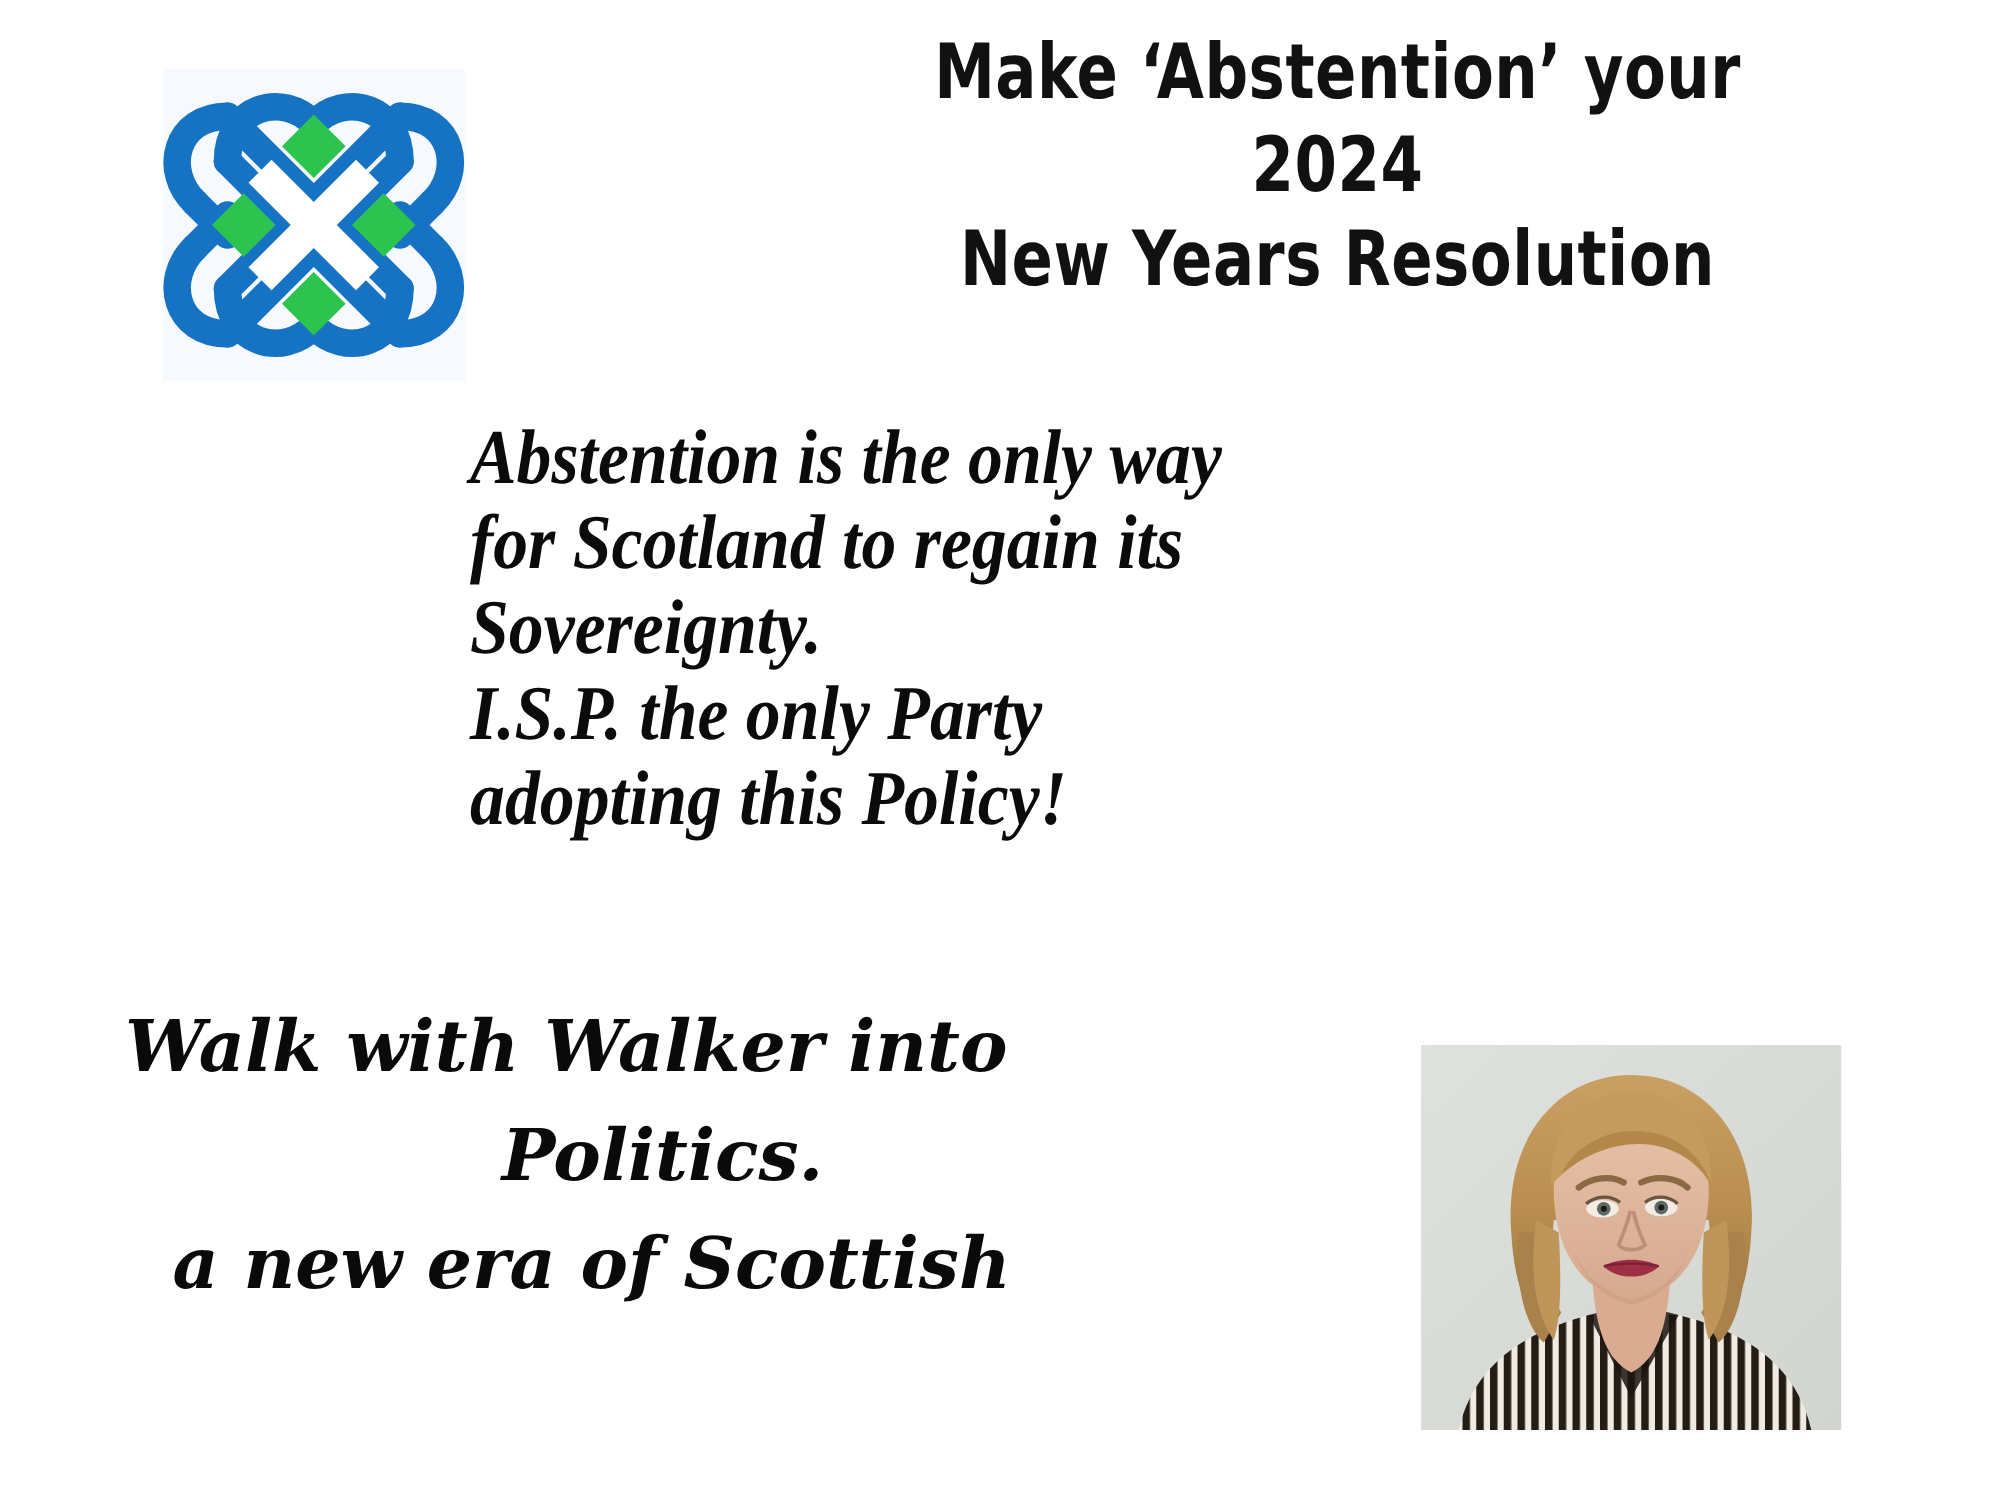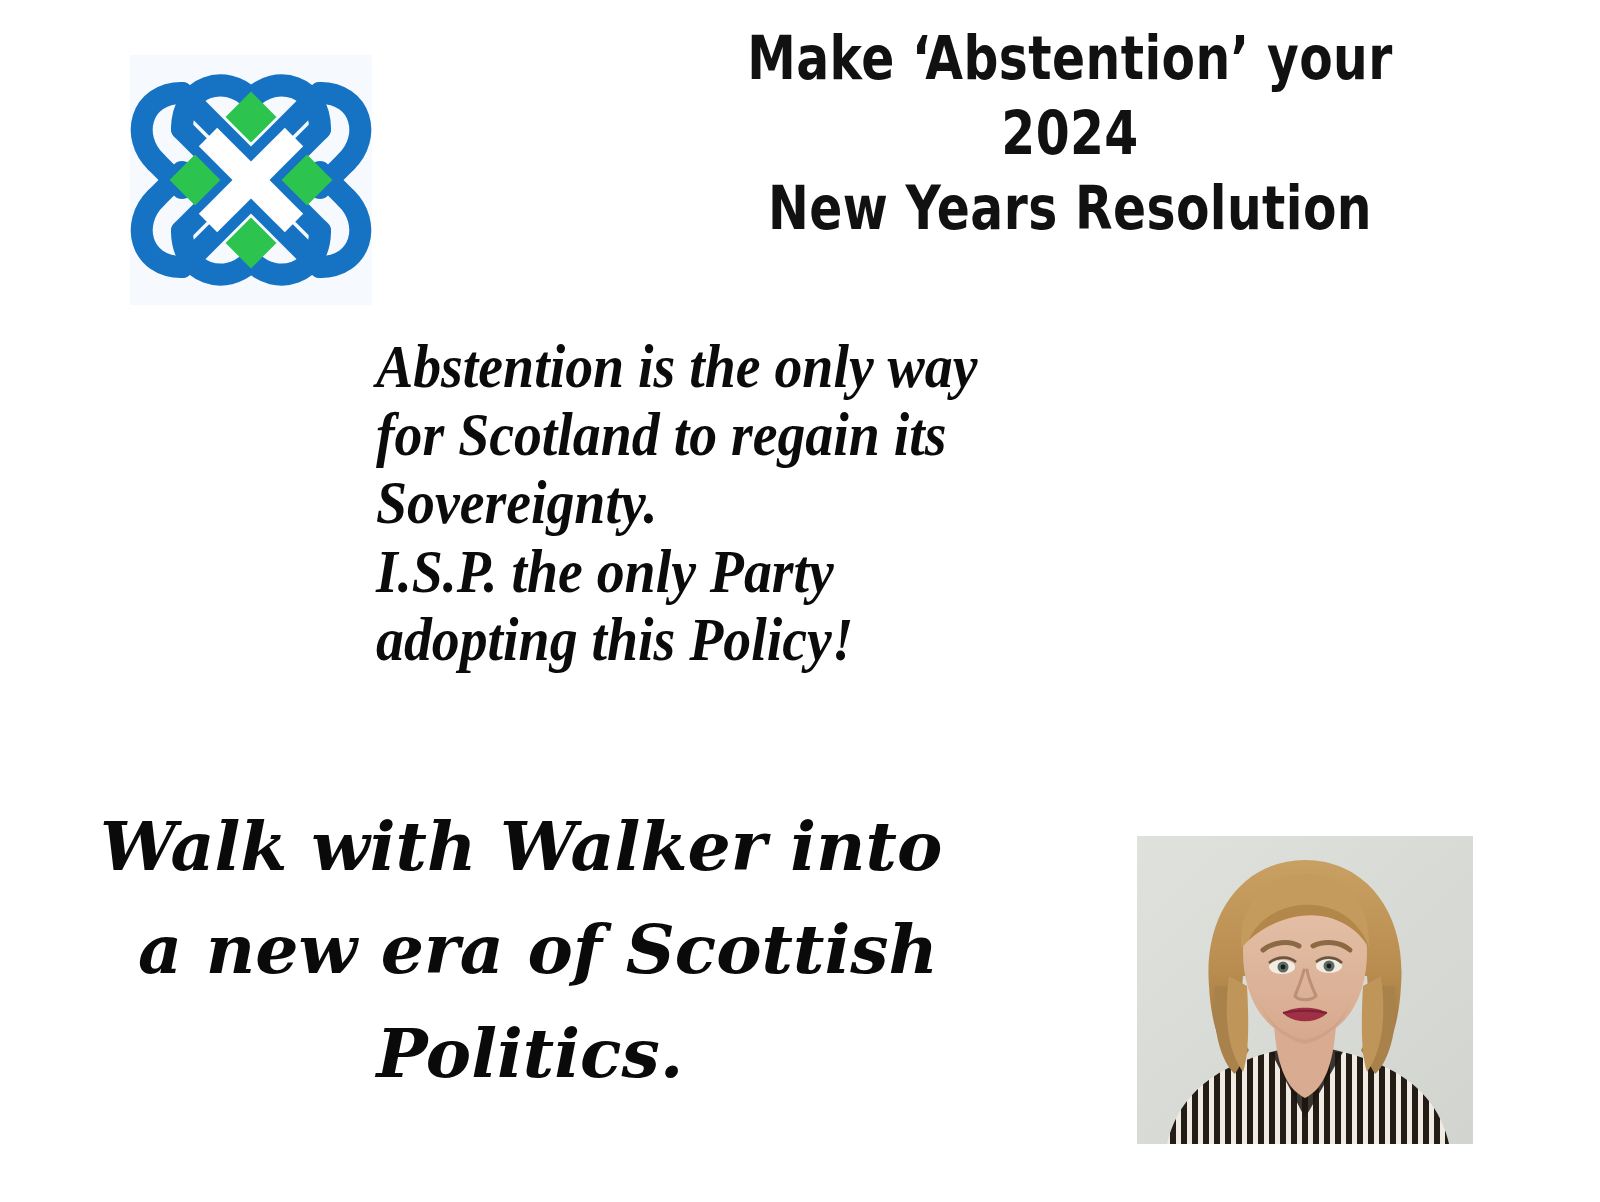--- a/index.html
+++ b/index.html
@@ -64,21 +64,21 @@
   
   .slogan {
     position: absolute;
     left: 60px;
     top: 795px;
     width: 940px;
     color: #0a0a0a;
     font-family: "DejaVu Serif", "Liberation Serif", serif;
     font-style: italic;
     font-weight: 700;
-    font-size: 68px;
+    font-size: 57px;
     line-height: 1.52;
     text-align: center;
   }
   .slogan .sg-line { display: block; white-space: nowrap; }
   .slogan .sg-line.l1 { text-align: left;   padding-left: 40px; }
   .slogan .sg-line.l2 { text-align: left;   padding-left: 78px; }
   .slogan .sg-line.l3 { text-align: center; padding-left: 0; }
 
   
   .portrait {
@@ -156,22 +156,22 @@
 <div class="body-block">
   <span class="bd-line">Abstention is the only way</span>
   <span class="bd-line">for Scotland to regain its</span>
   <span class="bd-line">Sovereignty.</span>
   <span class="bd-line">I.S.P. the only Party</span>
   <span class="bd-line">adopting this Policy!</span>
 </div>
 
 <div class="slogan">
   <span class="sg-line l1">Walk with Walker into</span>
+  <span class="sg-line l3">Politics.</span>
   <span class="sg-line l2">a new era of Scottish</span>
-  <span class="sg-line l3">Politics.</span>
 </div>
 
 <div class="portrait">
   <svg viewBox="0 0 336 308" xmlns="http://www.w3.org/2000/svg">
     <defs>
       <linearGradient id="bgg" x1="0" y1="0" x2="1" y2="1">
         <stop offset="0%" stop-color="#dfe1dc"></stop>
         <stop offset="100%" stop-color="#d2d5cf"></stop>
       </linearGradient>
       <linearGradient id="hairg" x1="0" y1="0" x2="0" y2="1">

